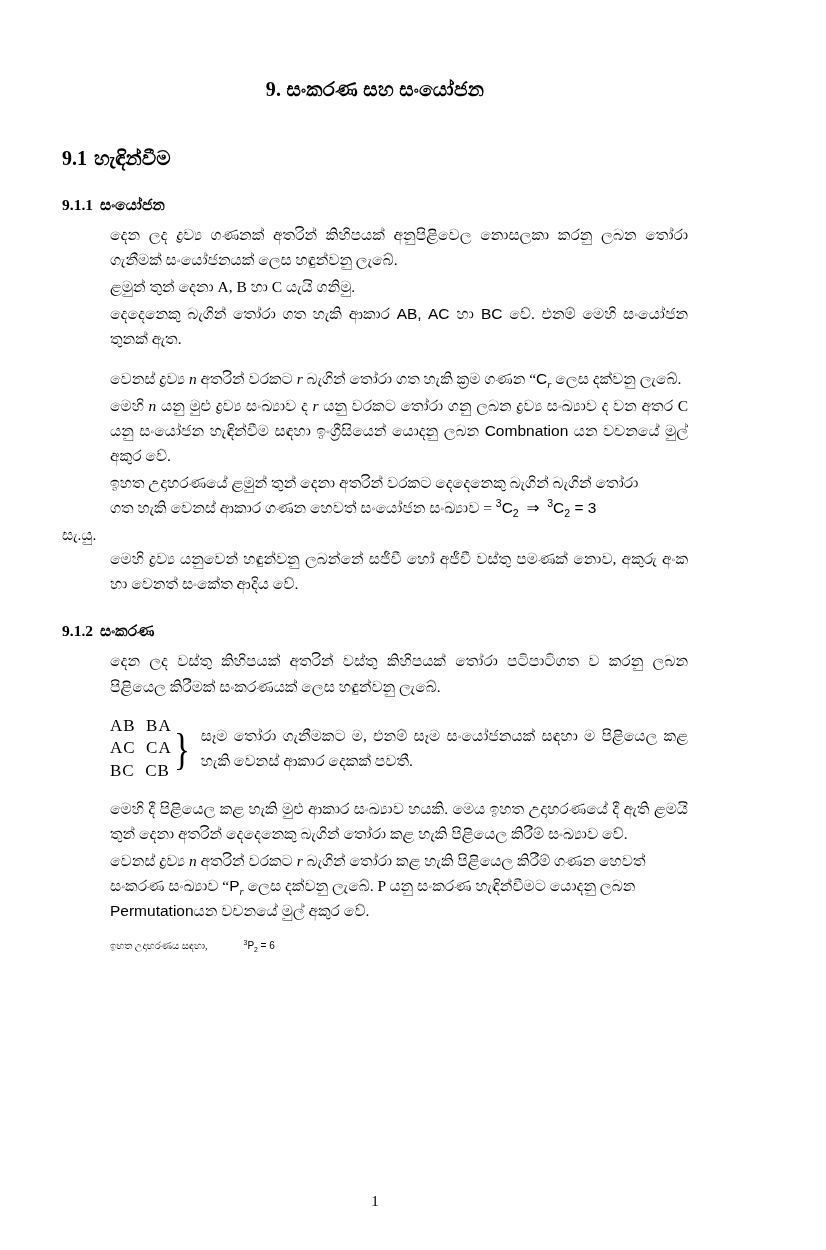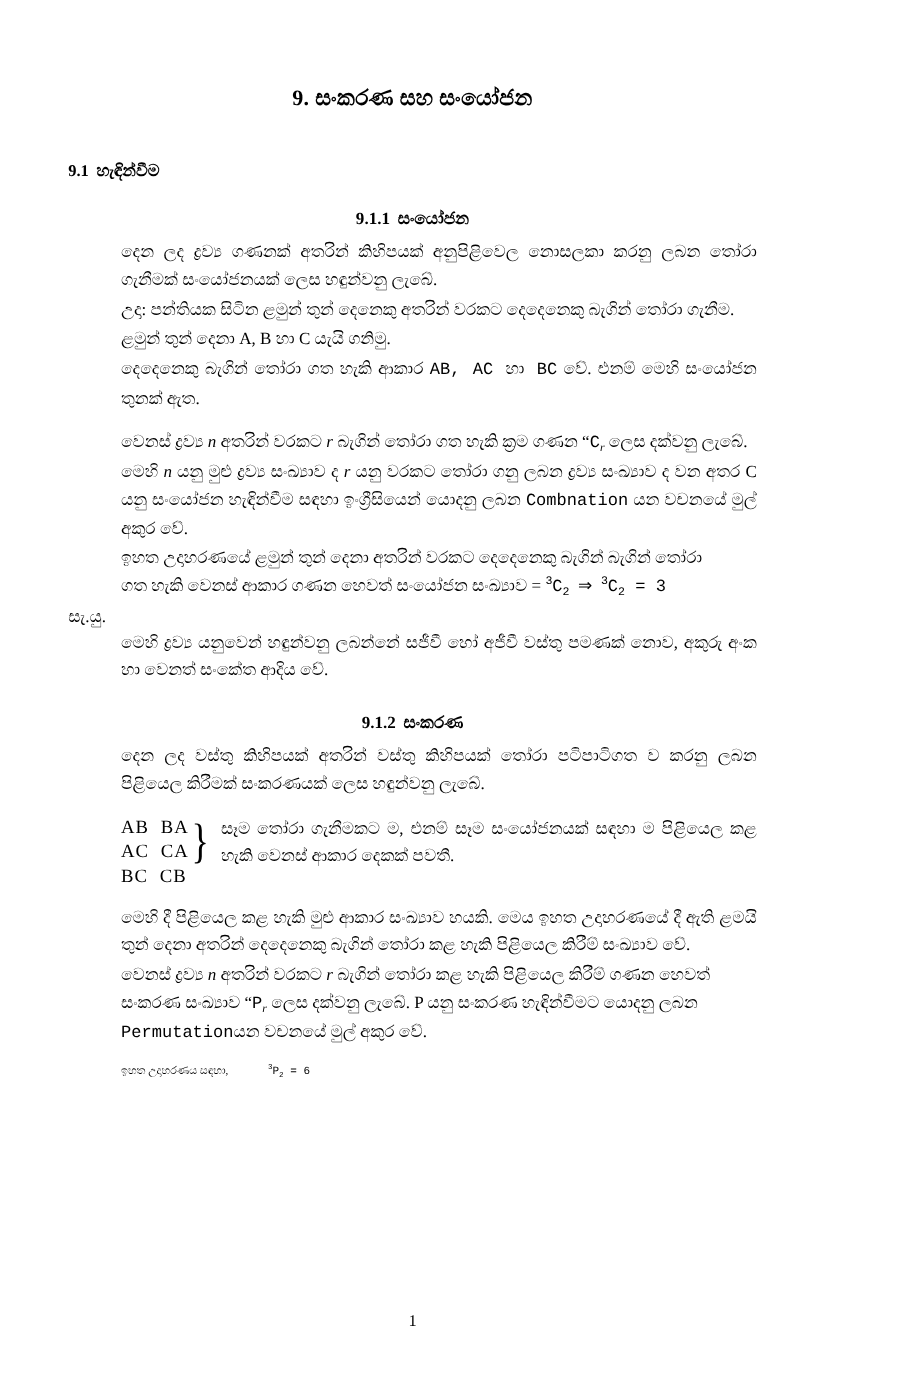--- a/index.html
+++ b/index.html
@@ -22,27 +22,26 @@
   }
   .chapter-title {
     text-align: center;
     font-weight: bold;
     font-size: 20px;
     margin: 0 0 46px 0;
     letter-spacing: 0.3px;
   }
   .sec-head {
     font-weight: bold;
-    font-size: 15px;
+    font-size: 20px;
     margin: 0 0 8px 0;
   }
   .sec-head.l2 {
     font-size: 15.5px;
     margin-top: 26px;
-    text-align: center;
   }
   .sec-head .num {
     display: inline-block;
     margin-right: 7px;
   }
   p.body {
     font-size: 15.5px;
     line-height: 1.62;
     margin: 0 0 2px 0;
     text-align: justify;
@@ -61,35 +60,35 @@
   .sau {
     font-size: 15.5px;
     margin: 6px 0 2px 0;
     padding-left: 0;
   }
   .mathvar {
     font-family: "Liberation Serif", serif;
     font-style: italic;
   }
   .rom {
-    font-family: Liberation Mono, monospace;
+    font-family: Liberation Sans, sans-serif;
   }
   sup, .sup {
     font-size: 0.68em;
     vertical-align: super;
     line-height: 0;
   }
   sub, .sub {
     font-size: 0.68em;
     vertical-align: sub;
     line-height: 0;
   }
   .matrix-block {
     display: flex;
-    align-items: flex-start;
+    align-items: center;
     padding-left: 48px;
     margin: 16px 0 6px 0;
   }
   .matrix {
     font-family: "Liberation Serif", serif;
     font-size: 17px;
     line-height: 1.32;
     letter-spacing: 1px;
     white-space: pre;
     padding-right: 2px;
@@ -137,21 +136,20 @@
   <div class="sec-head">
     <span class="num">9.1</span><span>හැඳින්වීම</span>
   </div>
 
   <div class="sec-head l2">
     <span class="num">9.1.1</span><span>සංයෝජන</span>
   </div>
 
   <p class="body">දෙන ලද ද්‍රව්‍ය ගණනක් අතරින් කිහිපයක් අනුපිළිවෙල නොසලකා කරනු ලබන තෝරා ගැනීමක් සංයෝජනයක් ලෙස හඳුන්වනු ලැබේ.</p>
 
-  <p class="body">උදා: පන්තියක සිටින ළමුන් තුන් දෙනෙකු අතරින් වරකට දෙදෙනෙකු බැගින් තෝරා ගැනීම.</p>
 
   <p class="body">ළමුන් තුන් දෙනා A, B හා C යැයි ගනිමු.</p>
 
   <p class="body">
     <span>දෙදෙනෙකු බැගින් තෝරා ගත හැකි ආකාර </span><span class="rom">AB, AC හා BC</span><span> වේ. එනම් මෙහි සංයෝජන තුනක් ඇත.</span>
   </p>
 
   <p class="body gap">
     <span>වෙනස් ද්‍රව්‍ය </span><span class="mathvar">n</span><span> අතරින් වරකට </span><span class="mathvar">r</span><span> බැගින් තෝරා ගත හැකි ක්‍රම ගණන </span><span class="nowrap">“<span class="rom">C</span><span class="sub mathvar">r</span></span><span> ලෙස දක්වනු ලැබේ.</span>
   </p>

